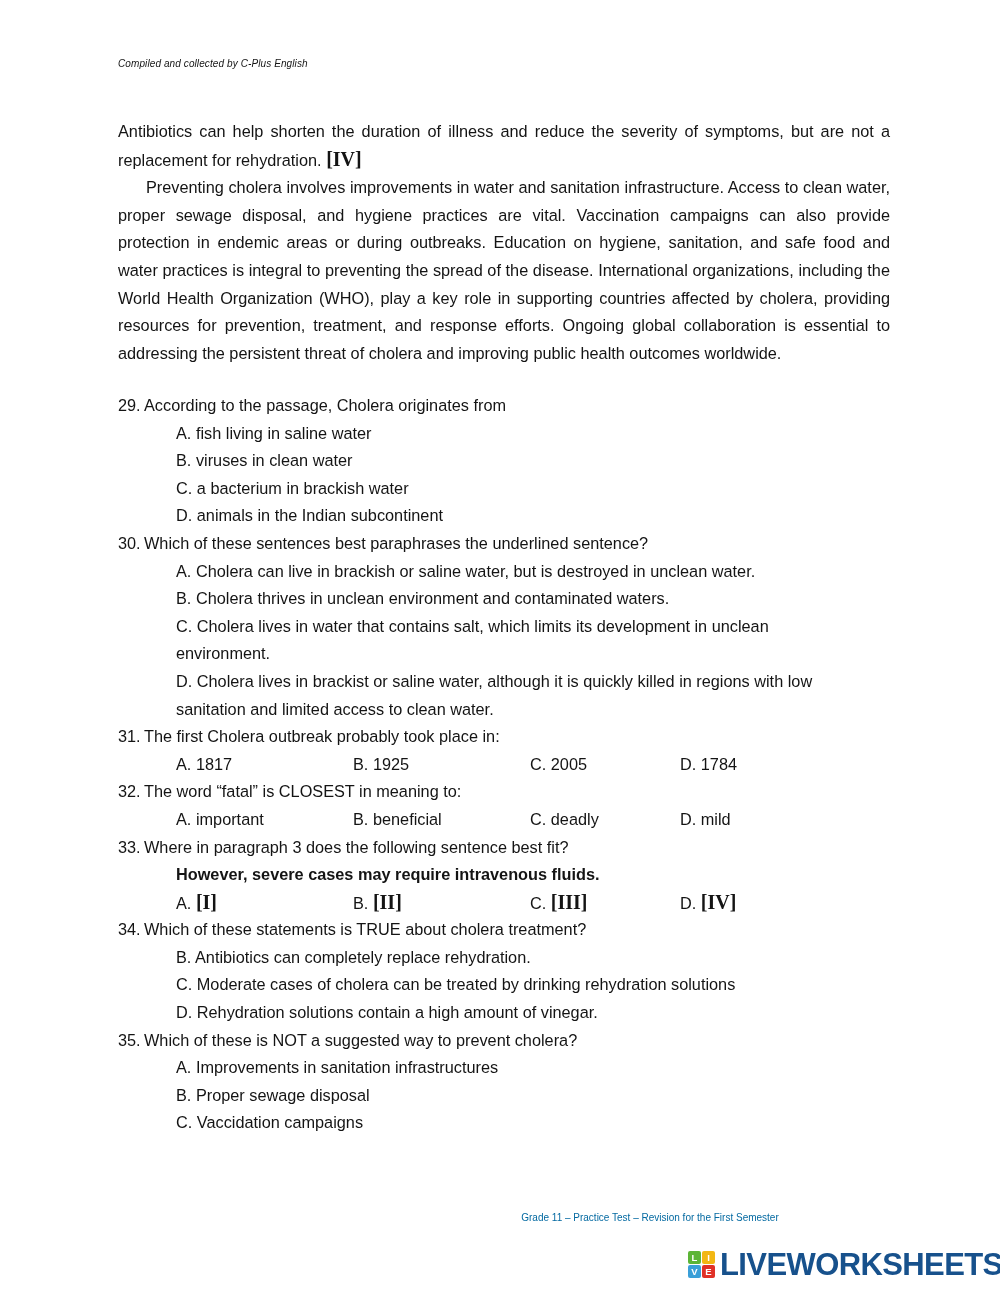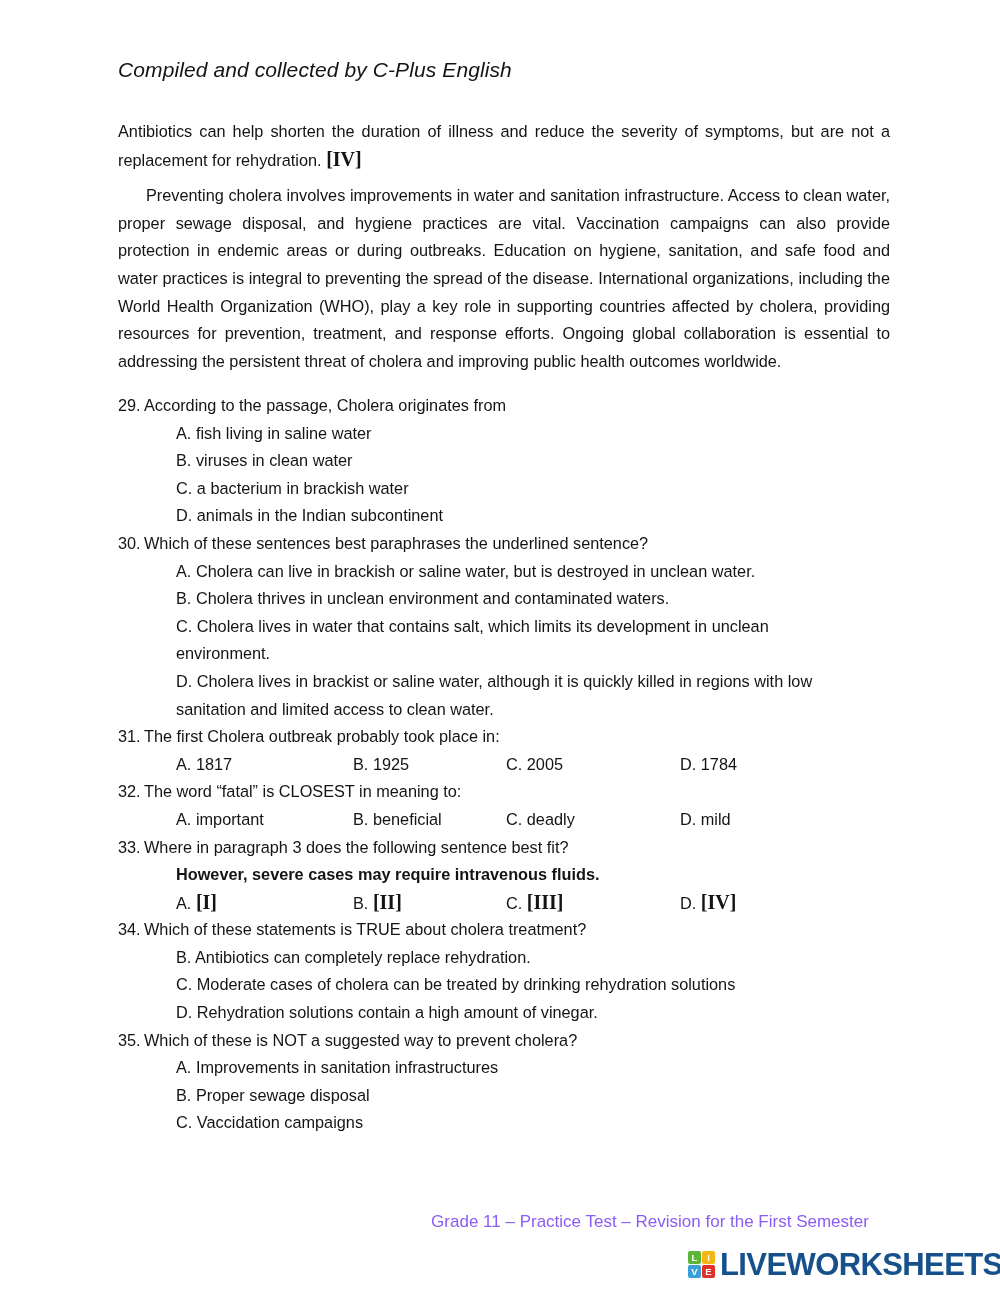--- a/index.html
+++ b/index.html
@@ -23,21 +23,21 @@
     height: 1294px;
     box-sizing: border-box;
     padding: 0;
   }
 
   .header-note {
     position: absolute;
     left: 118px;
     top: 58px;
     font-style: italic;
-    font-size: 21px;
+    font-size: 10px;
     letter-spacing: 0.1px;
     color: #141414;
     white-space: nowrap;
   }
 
   .body-block {
     position: absolute;
     left: 118px;
     top: 118px;
     width: 772px;
@@ -45,21 +45,21 @@
 
   p.para {
     margin: 0;
     font-size: 16.3px;
     line-height: 27.6px;
     color: #141414;
     text-align: justify;
     text-justify: inter-word;
   }
   p.para + p.para {
-    margin-top: 8px;
+    margin-top: 0;
   }
   .indent {
     display: inline-block;
     width: 28px;
   }
 
   .serif-b {
     font-family: "Liberation Serif", serif;
     font-weight: bold;
     font-size: 20px;
@@ -106,37 +106,37 @@
     height: 27.6px;
     line-height: 27.6px;
   }
   .opt-col {
     position: absolute;
     top: 0;
     white-space: nowrap;
   }
   .c1 { left: 58px; }
   .c2 { left: 235px; }
-  .c3 { left: 388px; }
+  .c3 { left: 412px; }
   .c4 { left: 562px; }
 
   .bold-sentence {
     padding-left: 58px;
     font-weight: bold;
     line-height: 27.6px;
   }
 
   .footer-line {
     position: absolute;
     left: 0;
     top: 1212px;
     width: 992px;
     text-align: center;
-    font-size: 17px;
-    color: #8b5cf6;
+    font-size: 10px;
+    color: #0369a1;
   }
   .footer-line .fshift {
     display: inline-block;
     margin-left: 308px;
   }
 
   .logo {
     position: absolute;
     left: 688px;
     top: 1249px;

